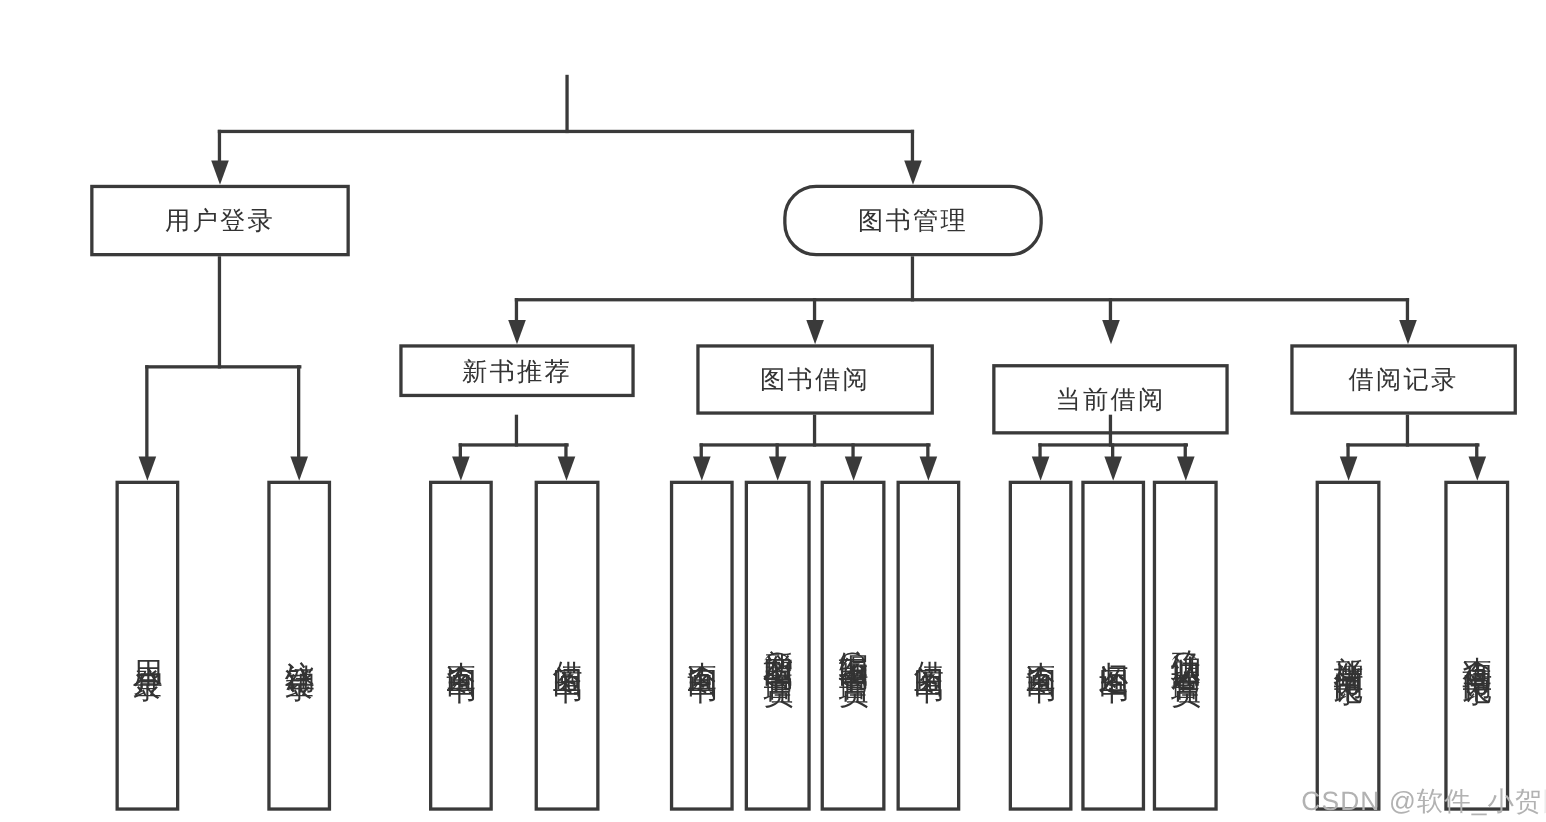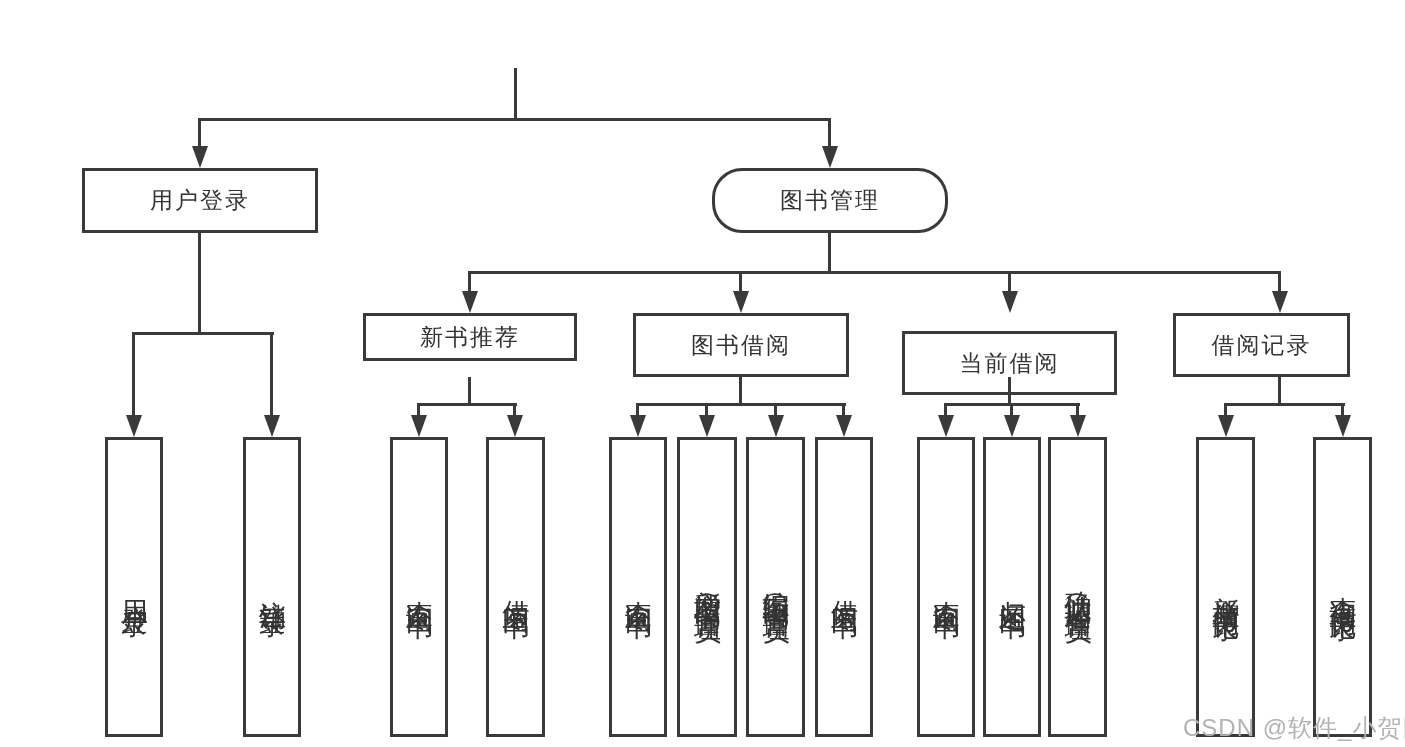--- a/index.html
+++ b/index.html
@@ -70,21 +70,21 @@
 
   <div class="box box-h" style="left:363px;top:313px;width:214px;height:48px;">
     <span>新书推荐</span>
   </div>
   <div class="box box-h" style="left:633px;top:313px;width:216px;height:64px;">
     <span>图书借阅</span>
   </div>
   <div class="box box-h" style="left:902px;top:331px;width:215px;height:64px;">
     <span>当前借阅</span>
   </div>
-  <div class="box box-h" style="left:1173px;top:313px;width:177px;height:64px;">
+  <div class="box box-h" style="left:1173px;top:313px;width:206px;height:64px;">
     <span>借阅记录</span>
   </div>
 
   <div class="vl" style="left:468px;top:377px;height:29px;"></div>
   <div class="hl" style="left:417px;top:403px;width:100px;"></div>
   <div class="vl" style="left:417px;top:403px;height:14px;"></div>
   <div class="vl" style="left:513px;top:403px;height:14px;"></div>
   <div class="ar" style="left:411px;top:415px;"></div>
   <div class="ar" style="left:507px;top:415px;"></div>
 

